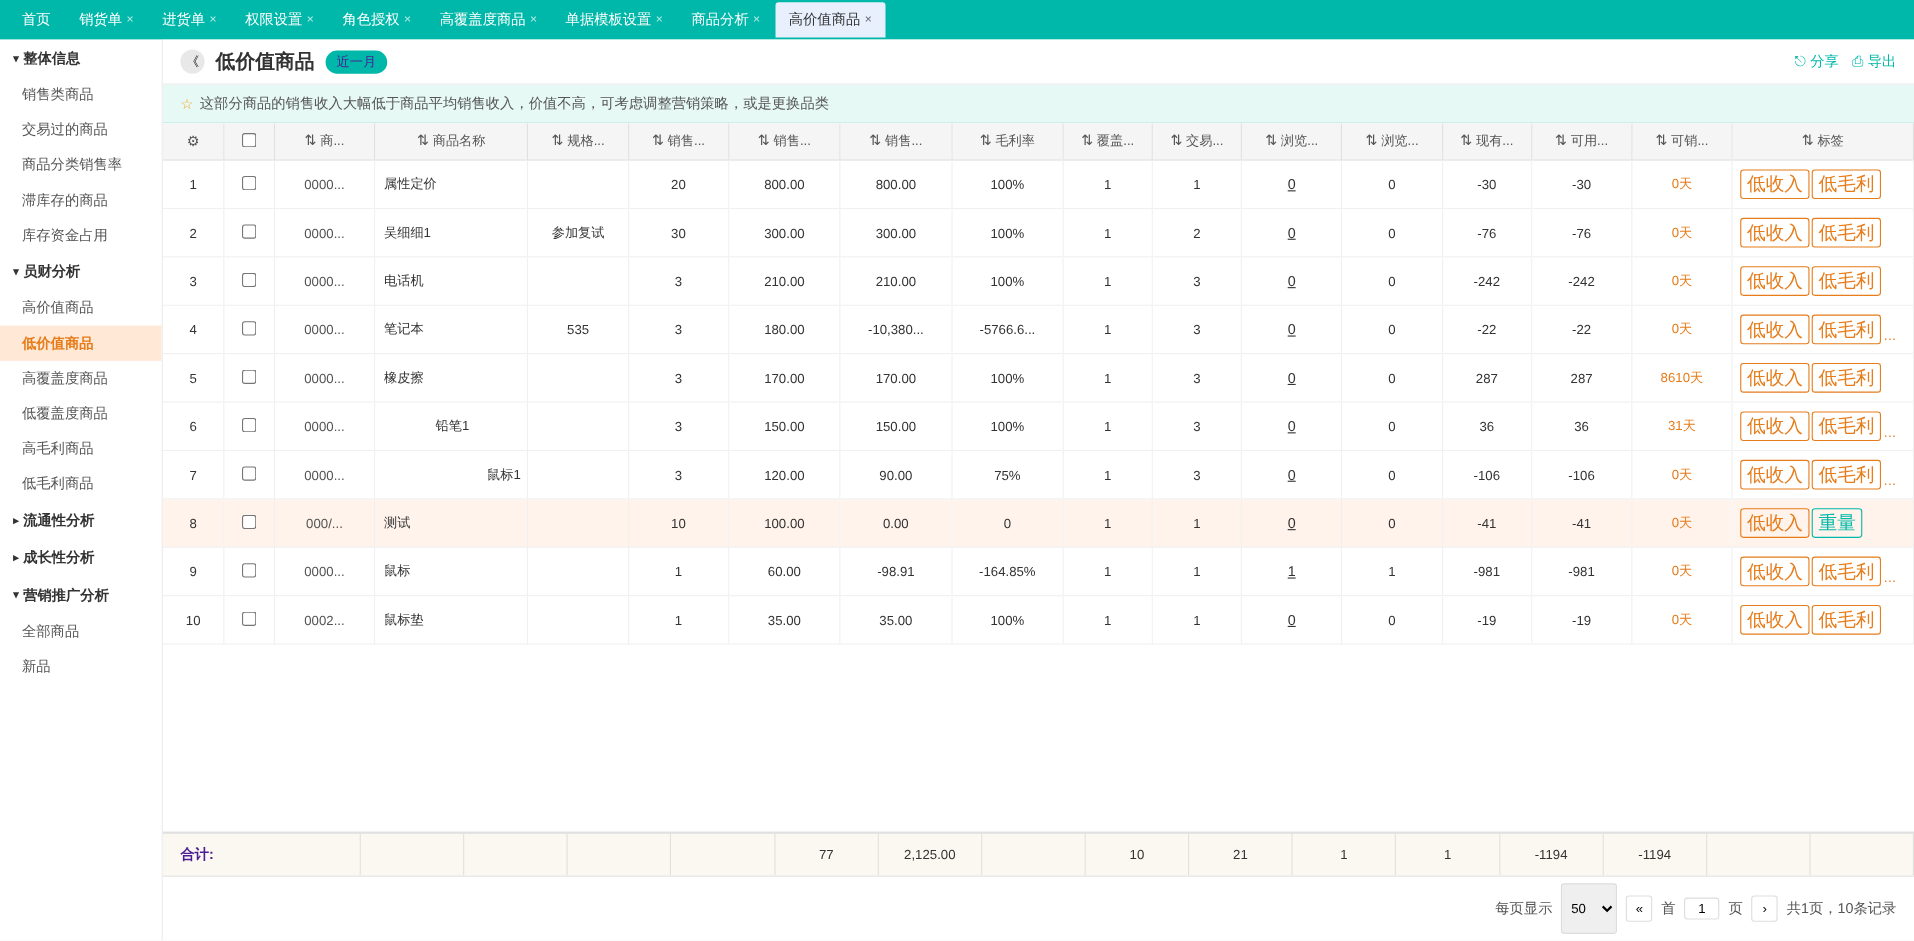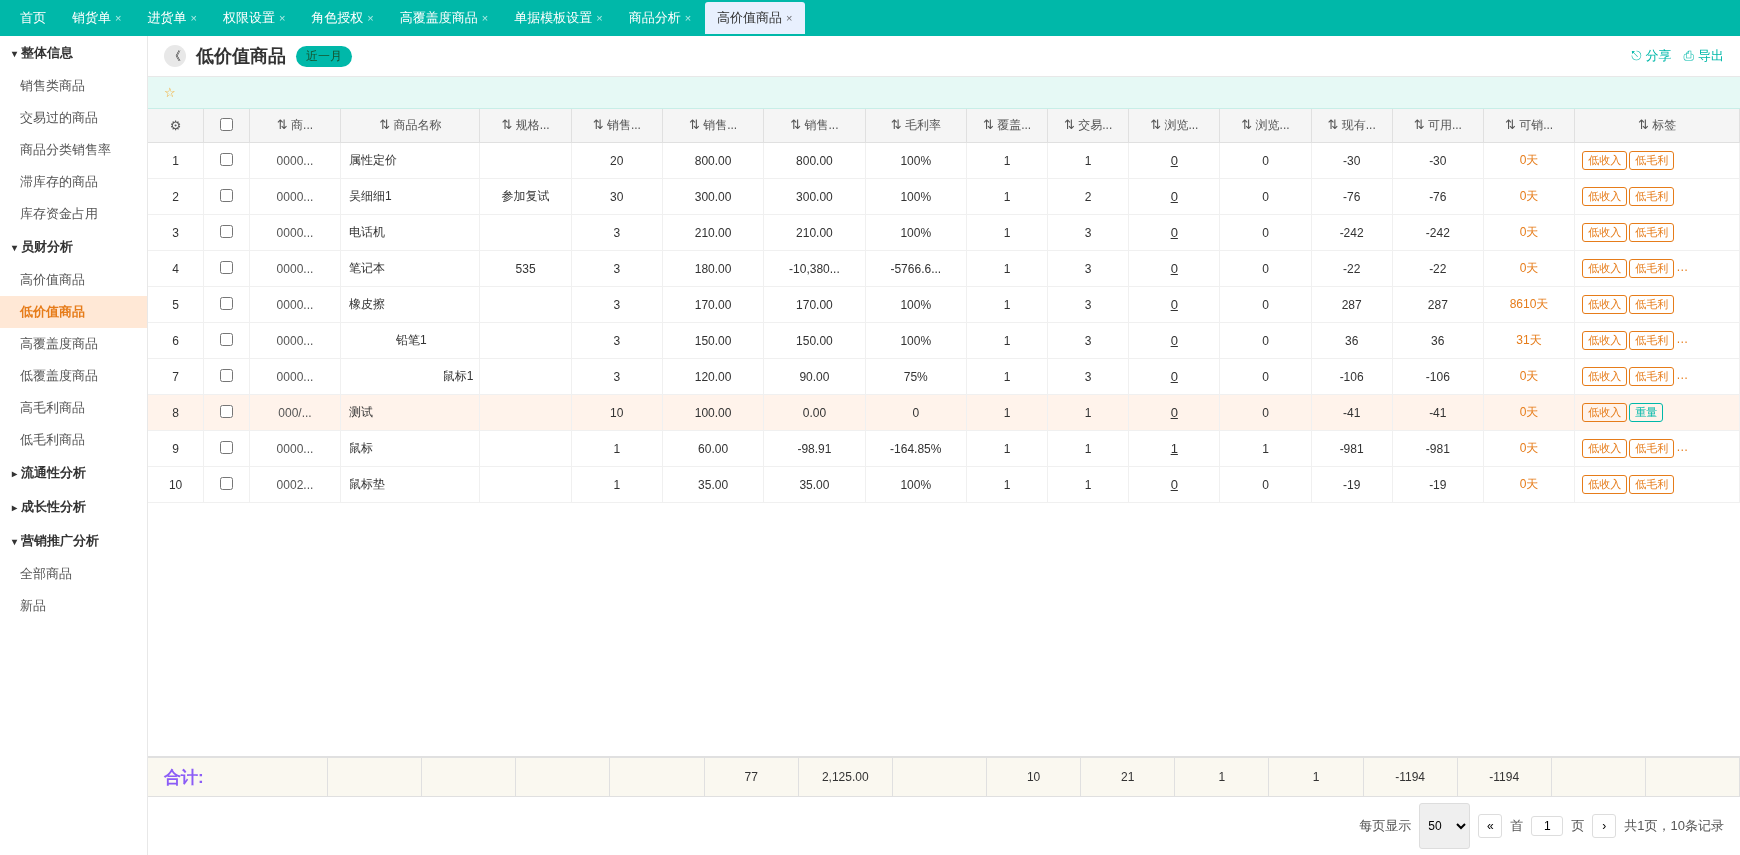--- a/index.html
+++ b/index.html
@@ -80,21 +80,21 @@
       border-bottom: 1px solid #e8e8e8;
       background: #fff;
     }
     .page-title {
       font-size: 18px;
       font-weight: bold;
       color: #333;
     }
     .date-badge {
       background: #00b8a9;
-      color: #14532d;
+      color: #4c1d95;
       padding: 2px 10px;
       border-radius: 12px;
       font-size: 12px;
       cursor: pointer;
     }
     .search-box {
       display: flex;
       align-items: center;
       border: 1px solid #ddd;
       border-radius: 4px;
@@ -188,21 +188,21 @@
       color: #333;
       border-right: 1px solid #f0f0f0;
       white-space: nowrap;
       overflow: hidden;
       text-overflow: ellipsis;
     }
     .tag {
       display: inline-block;
       padding: 1px 5px;
       border-radius: 3px;
-      font-size: 11px;
+      font-size: 17px;
       margin: 1px;
     }
     .tag-orange { color: #e67c1a; border: 1px solid #e67c1a; }
     .tag-red { color: #e63946; border: 1px solid #e63946; margin-left: 44px; }
     .tag-green { color: #00b8a9; border: 1px solid #00b8a9; }
     .underline { text-decoration: underline; cursor: pointer; }
 
     
     .footer-total {
       background: #faf8f0;
@@ -214,22 +214,22 @@
     .footer-total-inner {
       display: flex;
       align-items: center;
       width: 100%;
       height: 38px;
     }
     .total-label {
       min-width: 180px;
       padding: 12px 16px;
       font-weight: bold;
-      font-size: 17px;
-      color: #8b5cf6;
+      font-size: 13px;
+      color: #4c1d95;
       border-right: 1px solid #e0e0e0;
       height: 100%;
       display: flex;
       align-items: center;
     }
     .total-cells {
       display: flex;
       flex: 1;
       height: 100%;
     }
@@ -385,20 +385,21 @@
         </span>
         <span class="action-btn">
           <span>⎙</span>
           <span>导出</span>
         </span>
       </div>
     </div>
 
     <div class="info-banner">
       <span class="info-icon">☆</span>
+      <span>这部分商品的销售收入大幅低于商品平均销售收入，价值不高，可考虑调整营销策略，或是更换品类</span>
     </div>
 
     <div class="table-wrapper">
       <table>
         <colgroup>
           <col style="width:44px">
           <col style="width:36px">
           <col style="width:72px">
           <col style="width:110px">
           <col style="width:72px">

